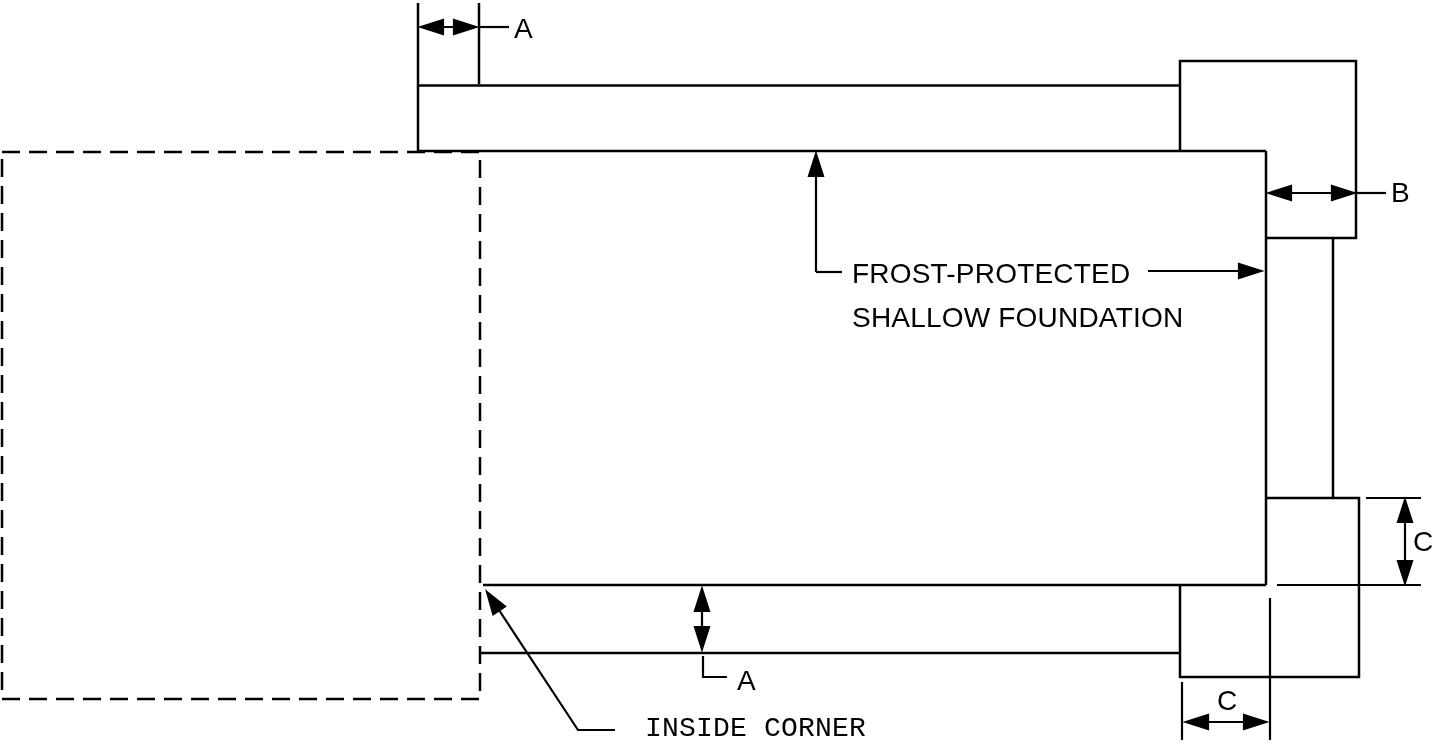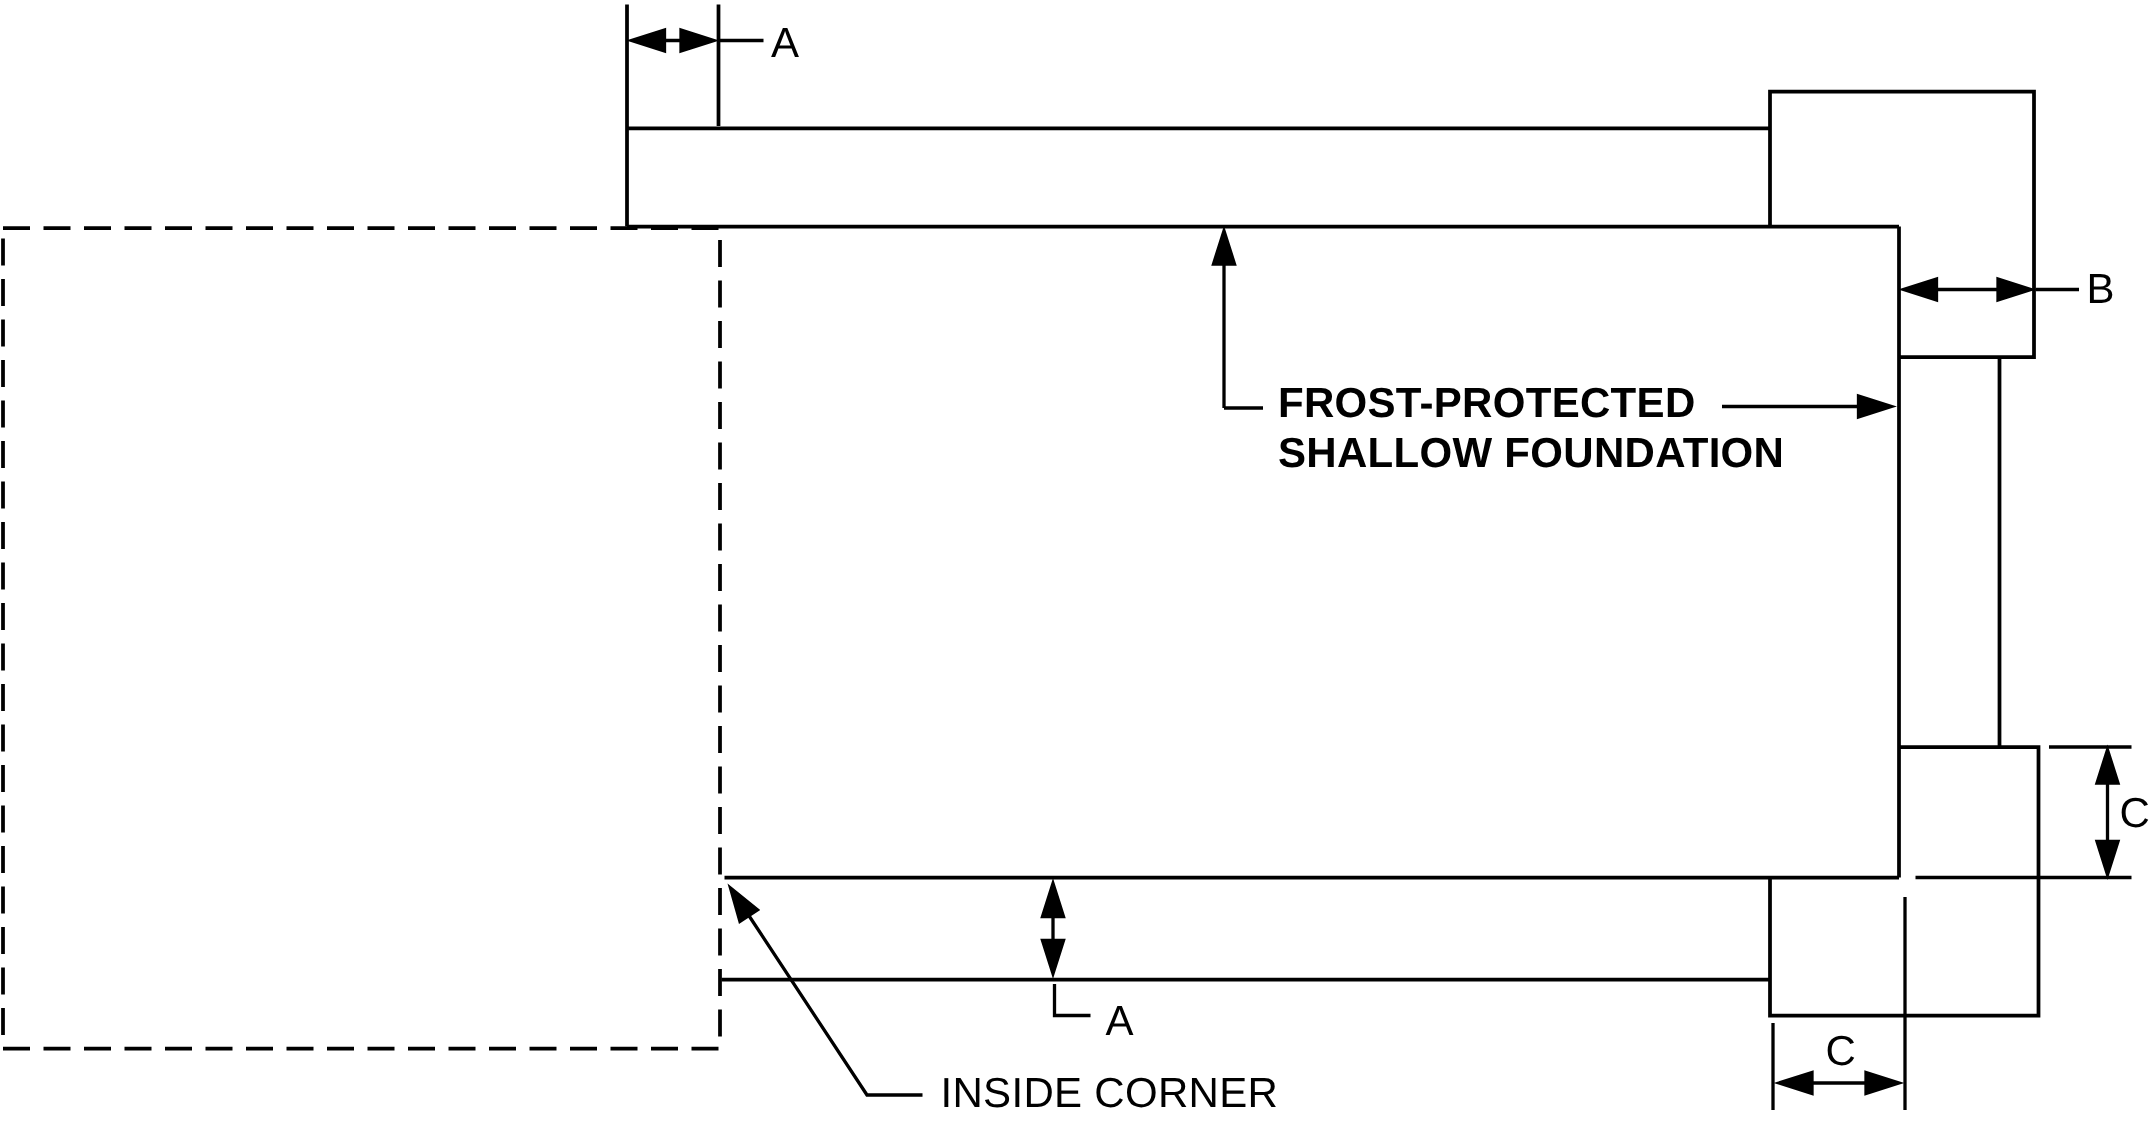--- a/index.html
+++ b/index.html
@@ -14,22 +14,22 @@
   .lbl{
     position:absolute;
     font-family:"Liberation Sans", sans-serif;
     font-size:28px;
     line-height:31px;
     color:#000;
     white-space:pre-line;
     letter-spacing:0.2px;
   }
   #heated-lbl{left:48px;top:343px;}
-  #frost-lbl{left:852px;top:252px;line-height:33px;font-weight:bold;}
-  #inside-lbl{left:627px;top:713px;}
+  #frost-lbl{left:852px;top:252px;line-height:44px;}
+  #inside-lbl{left:645px;top:713px;font-family:Liberation Mono, monospace;}
   #dim-a-top-lbl{left:514px;top:13px;}
   #dim-a-bottom-lbl{left:737px;top:665px;}
   #dim-b-lbl{left:1391px;top:177px;}
   #dim-c-right-lbl{left:1413px;top:526px;}
   #dim-c-bottom-lbl{left:1217px;top:685px;}
 </style>
 </head>
 <body>
 
 <div class="canvas">

